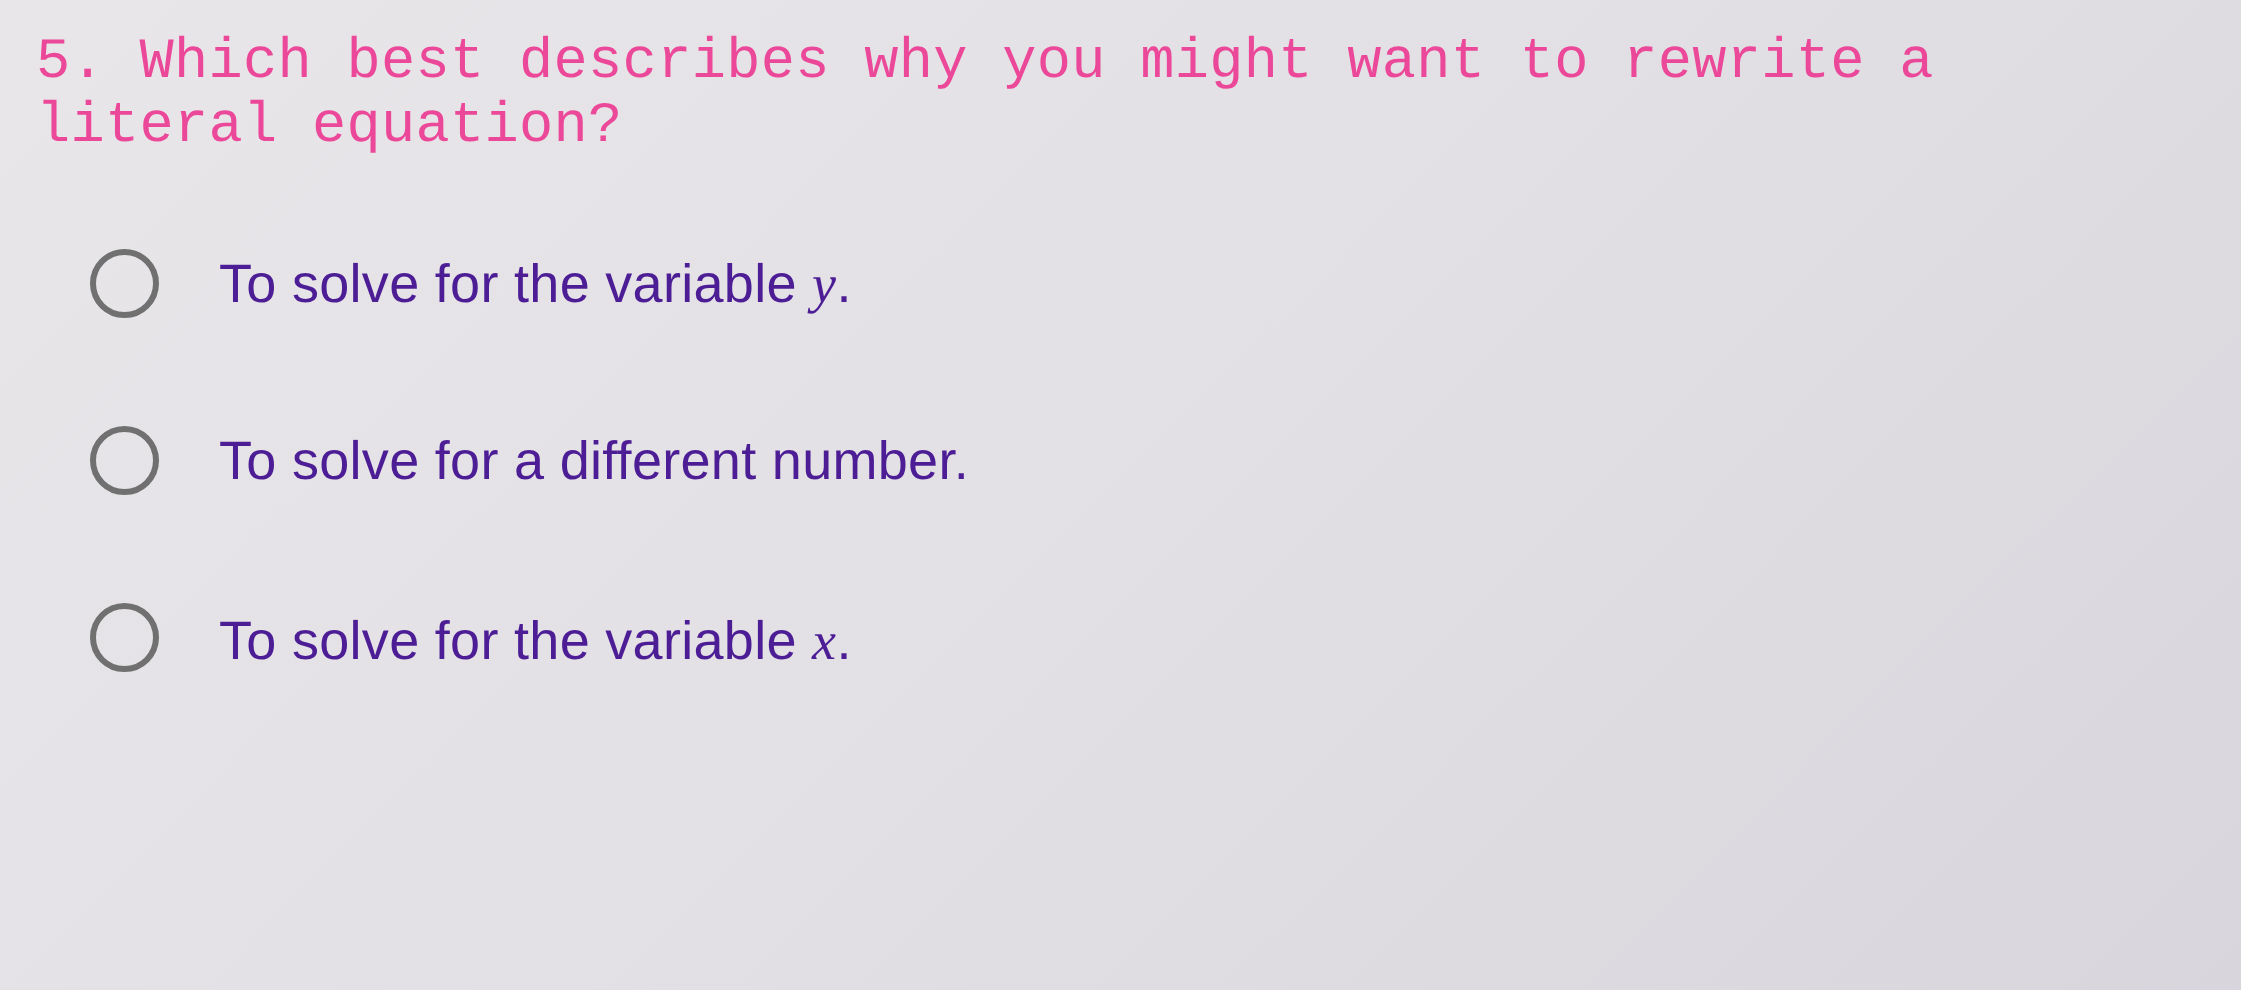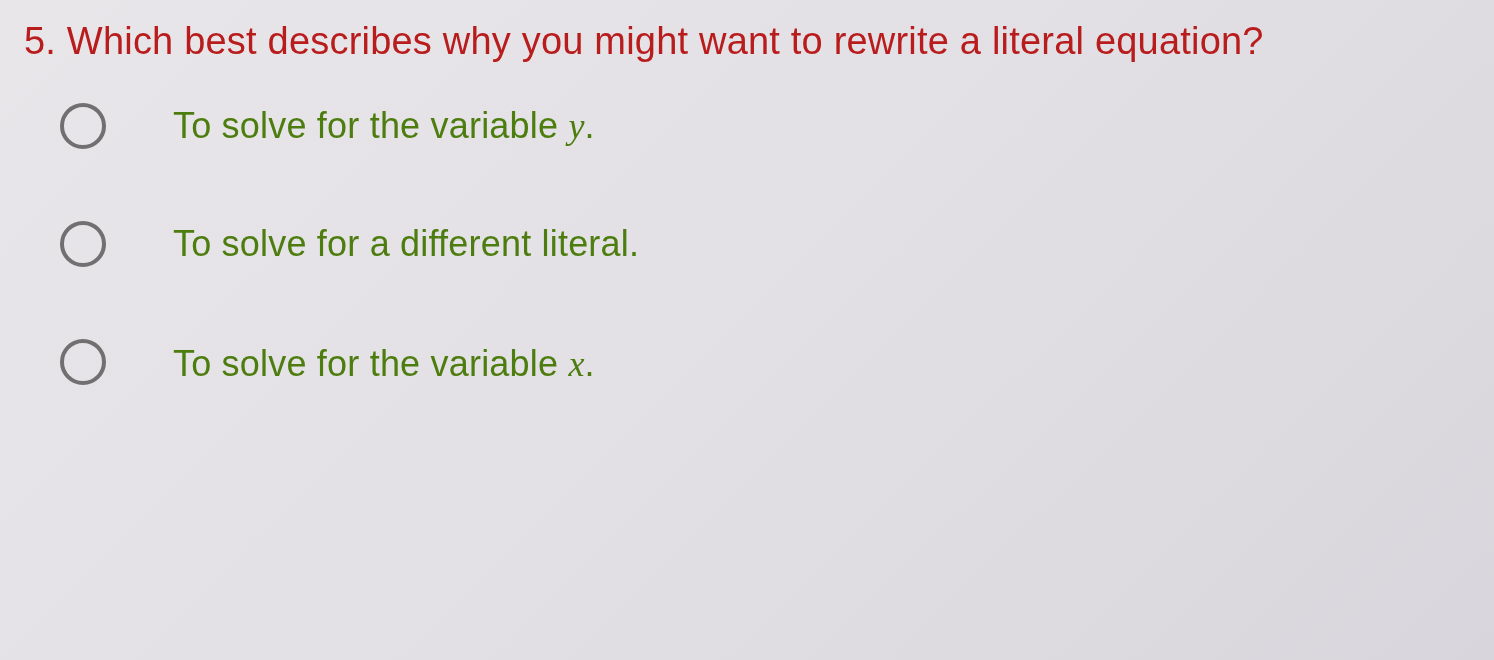--- a/index.html
+++ b/index.html
@@ -11,23 +11,24 @@
       width: 1494px;
       height: 660px;
       background: linear-gradient(135deg, #e8e6e9 0%, #e2e0e4 50%, #d8d6dc 100%);
       font-family: Arial, Helvetica, sans-serif;
       padding: 20px 24px;
       color: #3a3a3a;
       position: relative;
     }
     .question-text {
       font-size: 38px;
-      color: #b91c1c;
-      margin-bottom: 40px;
+      color: #ec4899;
+      margin-bottom: 60px;
       letter-spacing: 0.2px;
+      font-family: Liberation Mono, monospace;
     }
     .options-list {
       padding-left: 36px;
     }
     .option-row {
       display: flex;
       align-items: center;
       margin-bottom: 72px;
     }
     .option-row:last-child {
@@ -38,23 +39,22 @@
       width: 46px;
       height: 46px;
       border: 4px solid #707070;
       border-radius: 50%;
       flex-shrink: 0;
       margin-right: 40px;
       background: transparent;
     }
     .option-label {
       font-size: 36px;
-      color: #4d7c0f;
+      color: #4c1d95;
       letter-spacing: 0.2px;
-      margin-left: 27px;
     }
     .math-var {
       font-family: Georgia, 'Times New Roman', serif;
       font-style: italic;
     }
   </style>
 </head>
 <body>
 
 <div class="question-text">
@@ -68,21 +68,21 @@
     <div class="radio-circle"></div>
     <div class="option-label">
       <span>To solve for the variable </span><span class="math-var">y</span><span>.</span>
     </div>
   </div>
 
 
   <div class="option-row">
     <div class="radio-circle"></div>
     <div class="option-label">
-      <span>To solve for a different literal.</span><span class="math-var"></span><span></span>
+      <span>To solve for a different number.</span><span class="math-var"></span><span></span>
     </div>
   </div>
 
   <div class="option-row">
     <div class="radio-circle"></div>
     <div class="option-label">
       <span>To solve for the variable </span><span class="math-var">x</span><span>.</span>
     </div>
   </div>
 

